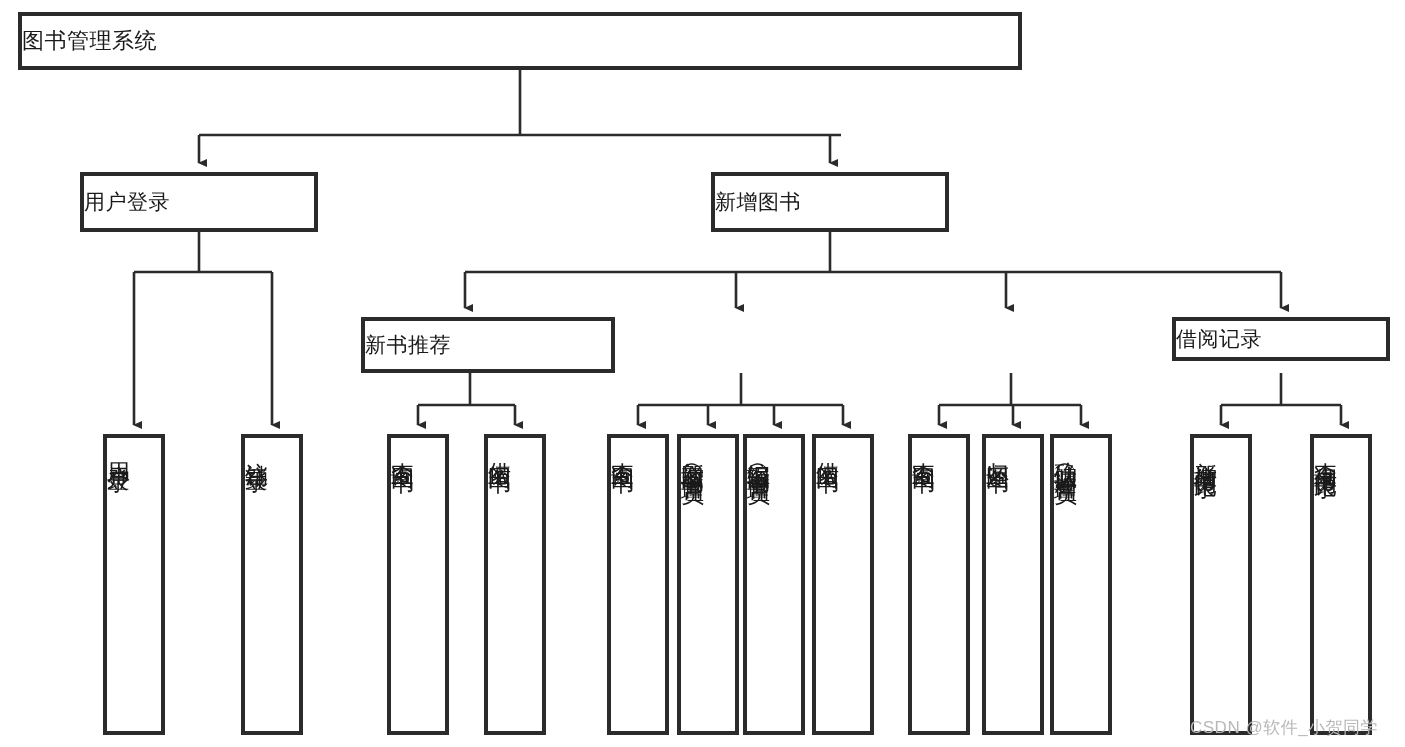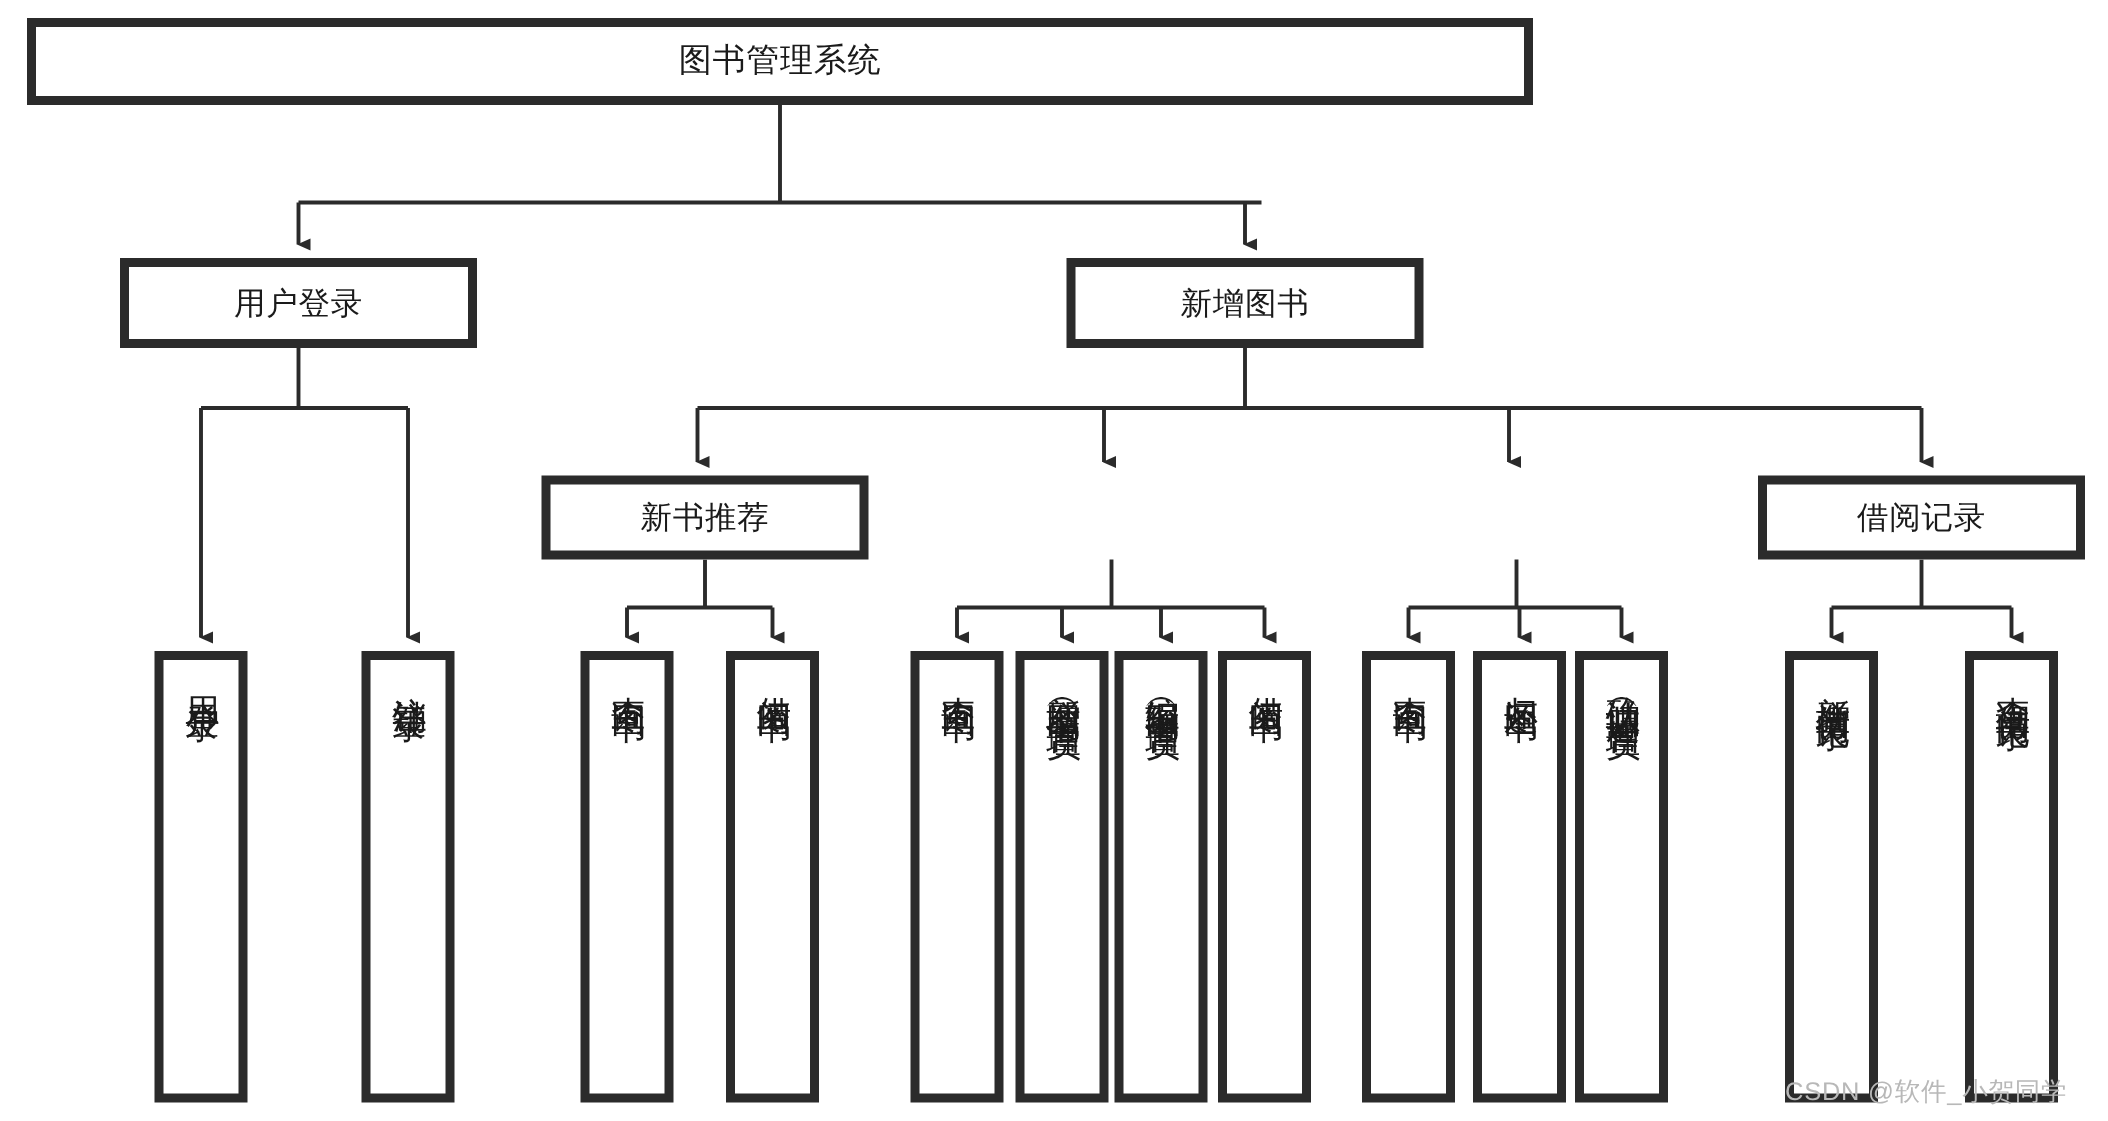--- a/index.html
+++ b/index.html
@@ -23,24 +23,23 @@
     left: 0;
     top: 0;
     width: 1405px;
     height: 747px;
     pointer-events: none;
   }
   .node {
     position: absolute;
     box-sizing: border-box;
     background: #ffffff;
-    border: 6px solid #c4b5fd;
+    border: 4px solid #c4b5fd;
     display: flex;
     align-items: center;
-    justify-content: center;
     overflow: hidden;
   }
   .node .label {
     color: #1a1a1a;
     line-height: 1.18;
     text-align: center;
     white-space: pre;
   }
   
   .node.horiz .label {
@@ -130,24 +129,24 @@
     <span class="label" style="color: rgb(26, 26, 26);">图书管理系统</span>
   </div>
 
   <div class="node horiz level1" style="left: 80px; top: 172px; width: 238px; height: 60px; border-color: rgb(43, 43, 43); background: rgb(255, 255, 255);">
     <span class="label" style="color: rgb(26, 26, 26);">用户登录</span>
   </div>
   <div class="node horiz level1" style="left: 711px; top: 172px; width: 238px; height: 60px; border-color: rgb(43, 43, 43); background: rgb(255, 255, 255);">
     <span class="label" style="color: rgb(26, 26, 26);">新增图书</span>
   </div>
 
-  <div class="node horiz level2" style="left: 361px; top: 317px; width: 218px; height: 56px; border-color: rgb(43, 43, 43); background: rgb(255, 255, 255);">
+  <div class="node horiz level2" style="left: 361px; top: 317px; width: 254px; height: 56px; border-color: rgb(43, 43, 43); background: rgb(255, 255, 255);">
     <span class="label" style="color: rgb(26, 26, 26);">新书推荐</span>
   </div>
-  <div class="node horiz level2" style="left: 1172px; top: 317px; width: 218px; height: 56px; border-color: rgb(43, 43, 43); background: rgb(255, 255, 255);">
+  <div class="node horiz level2" style="left: 1172px; top: 317px; width: 218px; height: 44px; border-color: rgb(43, 43, 43); background: rgb(255, 255, 255);">
     <span class="label" style="color: rgb(26, 26, 26);">借阅记录</span>
   </div>
 
   <div class="node vert level3" style="left: 103px; top: 434px; width: 62px; height: 301px; border-color: rgb(43, 43, 43); background: rgb(255, 255, 255);">
     <span class="label" style="color: rgb(26, 26, 26);">用户登录</span>
   </div>
   <div class="node vert level3" style="left: 241px; top: 434px; width: 62px; height: 301px; border-color: rgb(43, 43, 43); background: rgb(255, 255, 255);">
     <span class="label" style="color: rgb(26, 26, 26);">注销登录</span>
   </div>
   <div class="node vert level3" style="left: 387px; top: 434px; width: 62px; height: 301px; border-color: rgb(43, 43, 43); background: rgb(255, 255, 255);">

